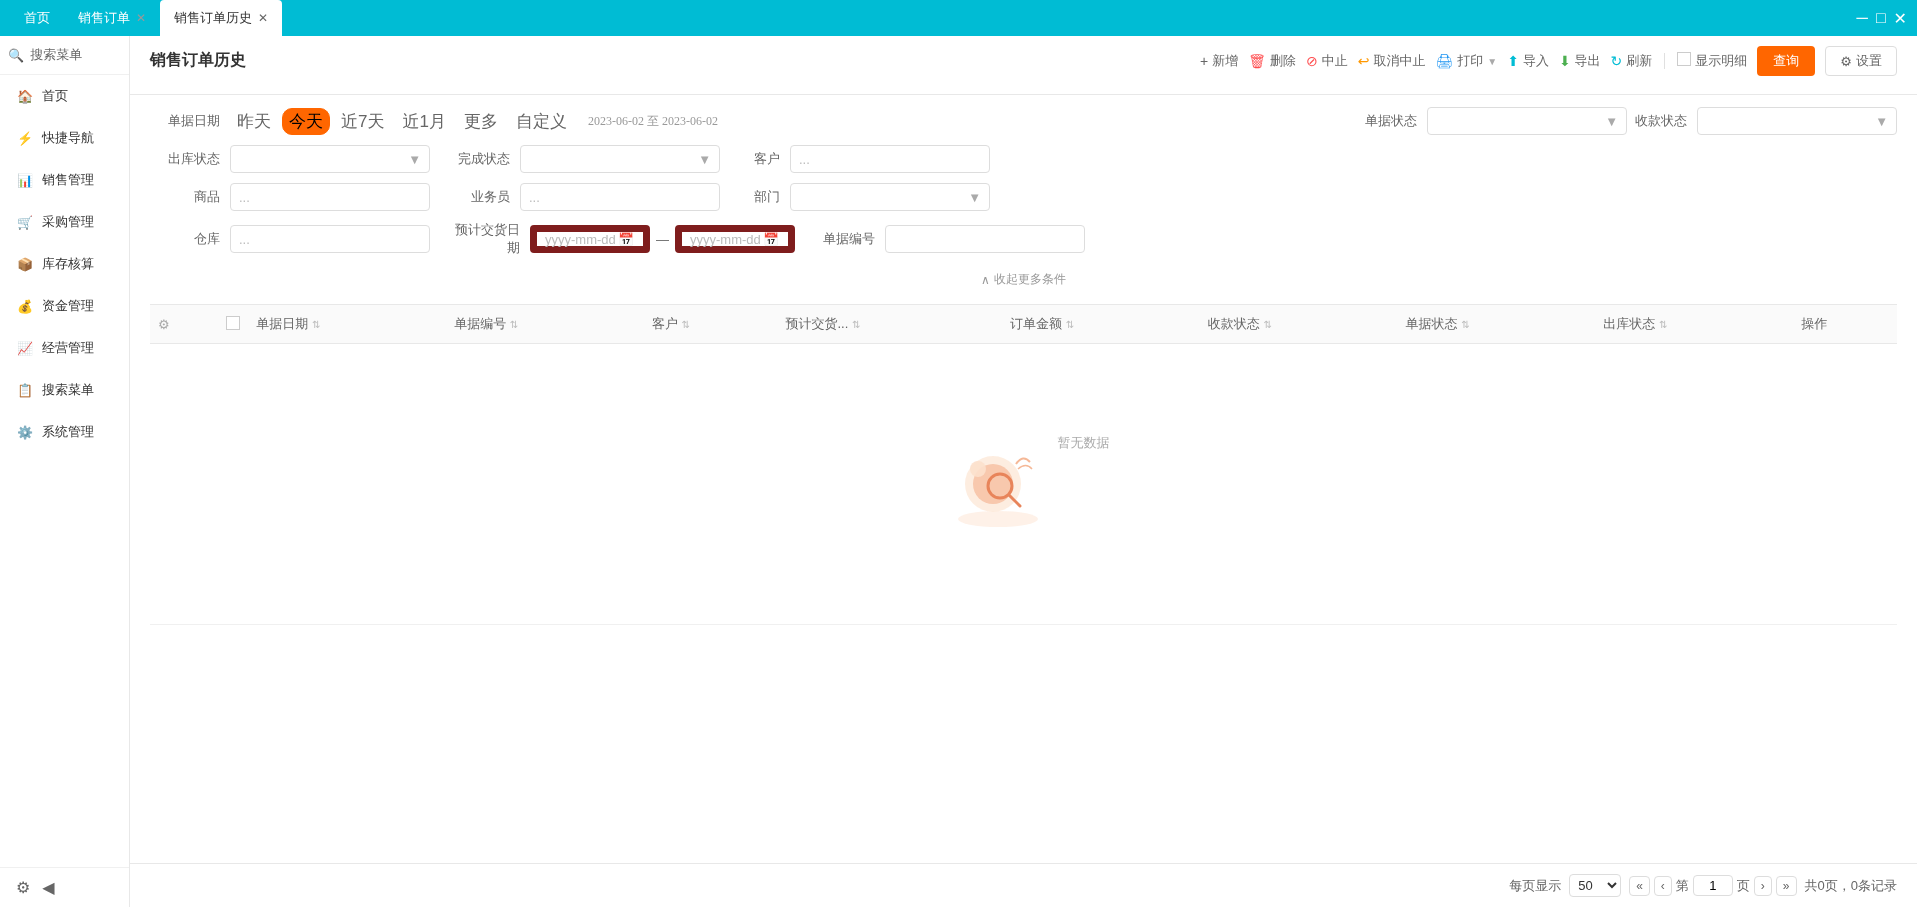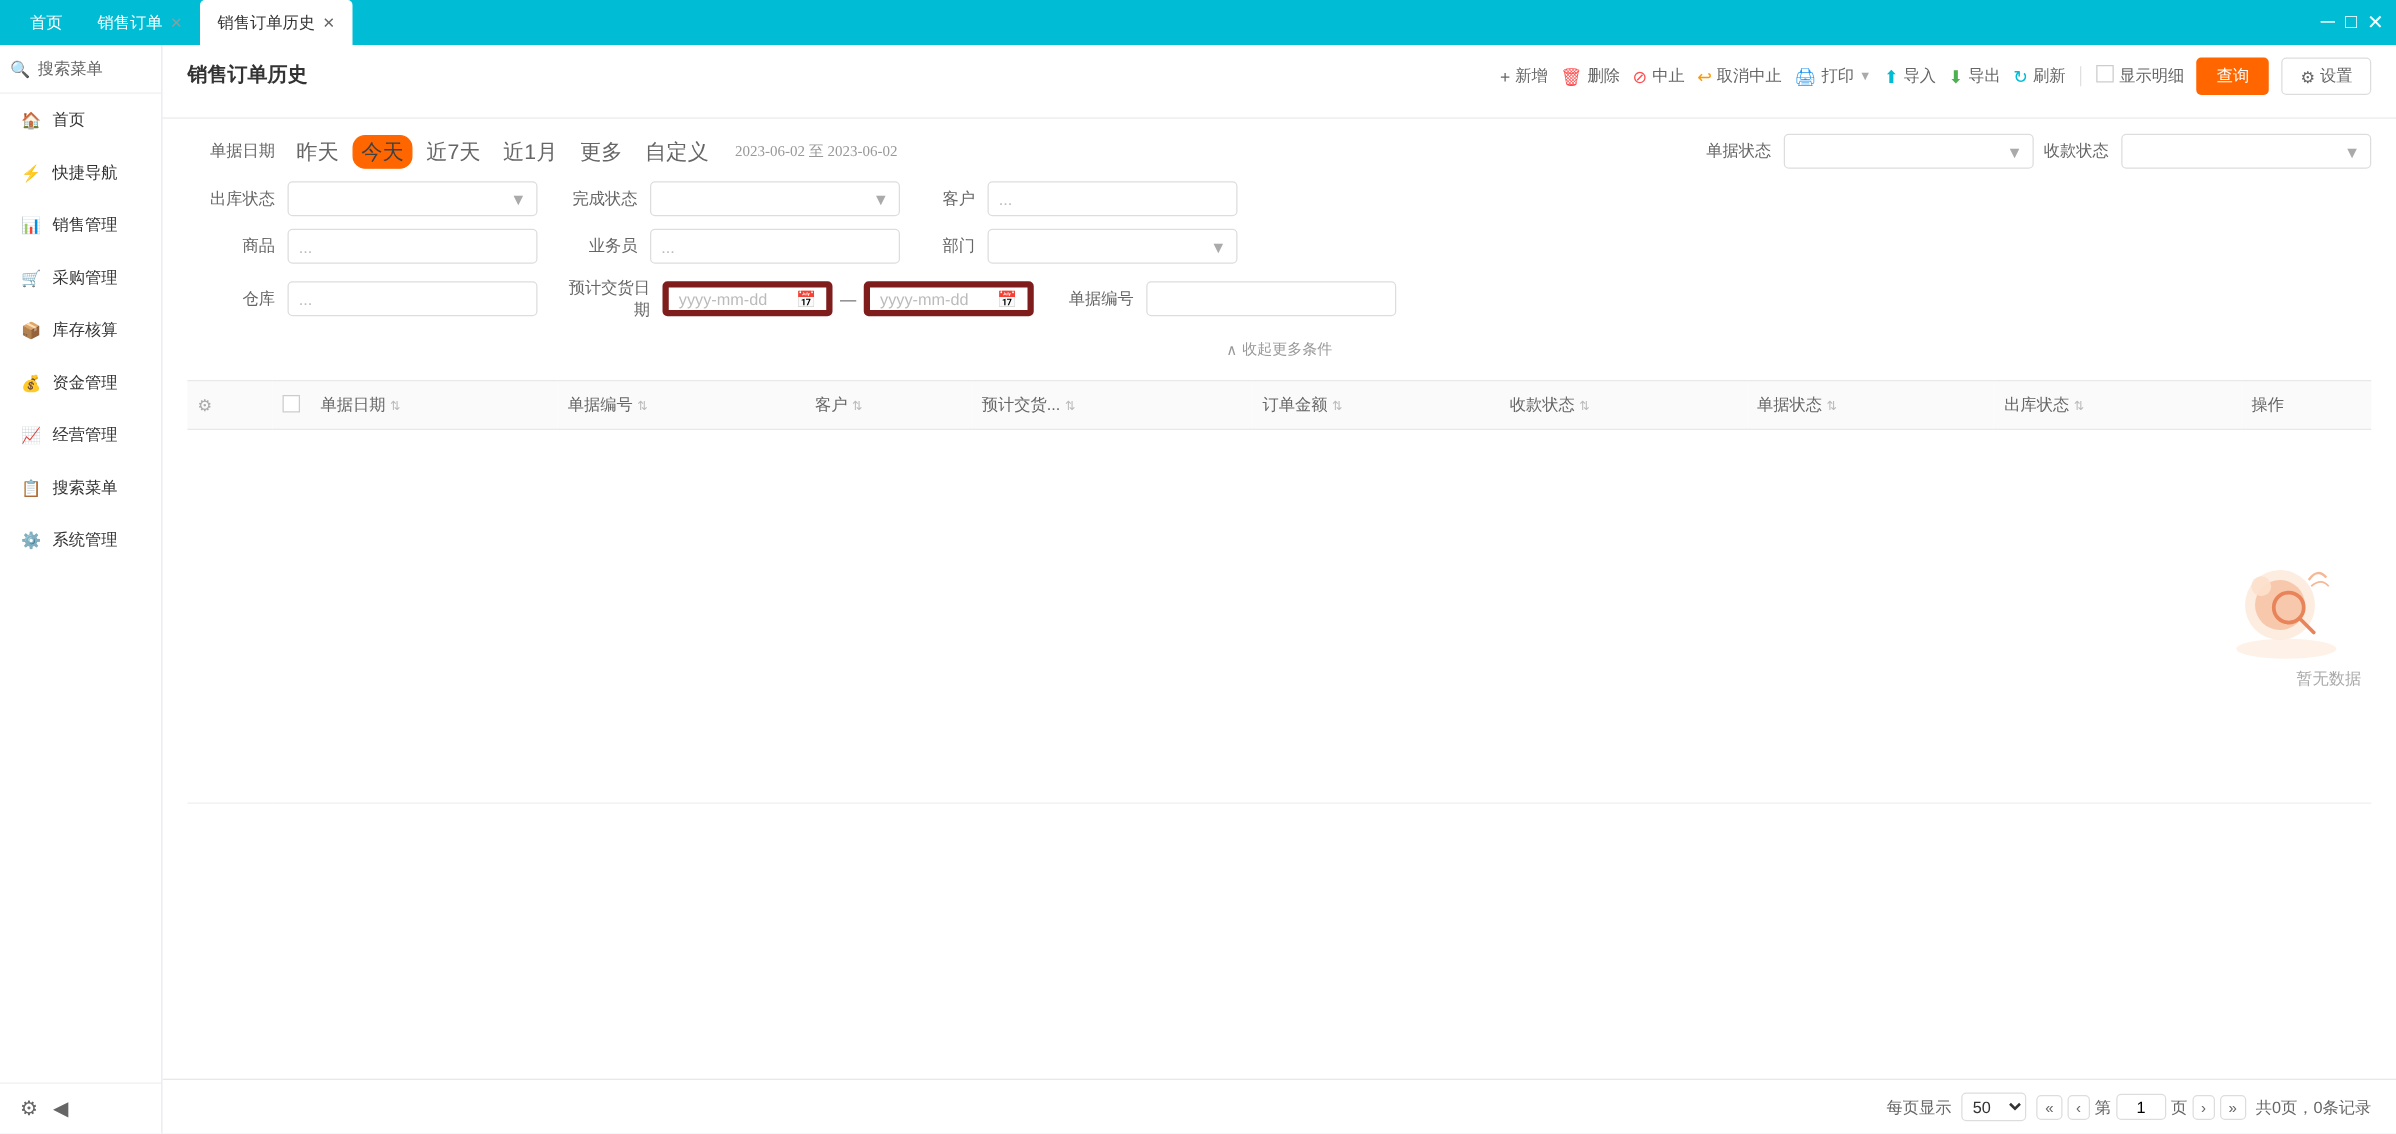--- a/index.html
+++ b/index.html
@@ -37,38 +37,38 @@
     .show-detail { display: flex; gap: 4px; font-size: 13px; color: #666; cursor: pointer; }
     .checkbox-square { width: 14px; height: 14px; border: 1px solid #ccc; background: #fff; display: inline-block; }
 
     
     .filter-area { background: #fff; padding: 12px 20px; flex-shrink: 0; }
     .filter-row { display: flex; align-items: center; margin-bottom: 10px; gap: 0; }
     .filter-label { width: 80px; color: #666; font-size: 13px; text-align: right; padding-right: 10px; flex-shrink: 0; }
     .filter-value { flex: 1; display: flex; align-items: center; gap: 6px; }
     .date-quick { display: flex; align-items: center; gap: 4px; flex-wrap: wrap; }
     .date-btn { padding: 1px 6px; border-radius: 10px; font-size: 17px; cursor: pointer; color: #666; border: 1px solid transparent; }
-    .date-btn.active { background: #ff6600; color: #404040; border-color: #ff6600; }
+    .date-btn.active { background: #ff6600; color: #000000; border-color: #ff6600; }
     .date-range { font-size: 12px; color: #999; font-family: Liberation Serif, serif; }
     .filter-select { min-width: 180px; height: 28px; border: 1px solid #ddd; border-radius: 4px; display: flex; align-items: center; justify-content: space-between; padding: 0 8px; background: #fff; cursor: pointer; font-size: 13px; color: #999; }
     .filter-select .arrow { color: #aaa; }
     .filter-input { min-width: 180px; height: 28px; border: 1px solid #ddd; border-radius: 4px; padding: 0 8px; font-size: 13px; color: #999; background: #fff; display: flex; align-items: center; }
-    .date-input { width: 136px; height: 28px; border: 5px solid #7f1d1d; border-radius: 4px; padding: 0 8px; font-size: 13px; color: #bbb; background: #fff; display: flex; align-items: center; justify-content: space-between; }
+    .date-input { width: 120px; height: 28px; border: 7px solid #7f1d1d; border-radius: 4px; padding: 0 8px; font-size: 13px; color: #bbb; background: #fff; display: flex; align-items: center; justify-content: space-between; }
     .date-sep { padding: 0 6px; color: #666; }
     .collapse-row { text-align: center; padding: 4px 0; cursor: pointer; color: #999; font-size: 12px; display: flex; align-items: center; justify-content: center; gap: 4px; }
 
     
     .table-area { flex: 1; overflow: auto; background: #fff; margin: 0; padding: 0 20px; }
     .data-table { width: 100%; border-collapse: collapse; }
     .data-table th { background: #fafafa; border-bottom: 1px solid #e8e8e8; border-top: 1px solid #e8e8e8; padding: 10px 8px; font-size: 13px; color: #666; font-weight: normal; text-align: left; white-space: nowrap; }
     .data-table th .sort-icon { color: #bbb; font-size: 10px; }
     .data-table td { border-bottom: 1px solid #f0f0f0; padding: 10px 8px; font-size: 13px; color: #333; }
     .table-settings-icon { color: #aaa; cursor: pointer; }
     .checkbox-col { width: 30px; }
-    .empty-state { display: flex; flex-direction: column; align-items: flex-end; justify-content: center; padding: 80px 0; }
+    .empty-state { display: flex; flex-direction: row; align-items: flex-start; justify-content: center; padding: 80px 0; }
     .empty-text { color: #aaa; font-size: 13px; }
 
     
     .table-footer { background: #fff; border-top: 1px solid #e8e8e8; padding: 10px 20px; display: flex; align-items: center; justify-content: flex-end; gap: 8px; flex-shrink: 0; font-size: 13px; color: #666; }
     .page-size-select { border: 1px solid #ddd; border-radius: 4px; padding: 2px 4px; font-size: 13px; background: #fff; color: #333; cursor: pointer; }
     .page-nav { display: flex; align-items: center; gap: 4px; }
     .page-nav-btn { padding: 2px 6px; border: 1px solid #ddd; border-radius: 4px; cursor: pointer; color: #666; background: #fff; font-size: 12px; }
     .page-num-input { width: 40px; border: 1px solid #ddd; border-radius: 4px; text-align: center; padding: 2px 4px; font-size: 13px; }
 
     

